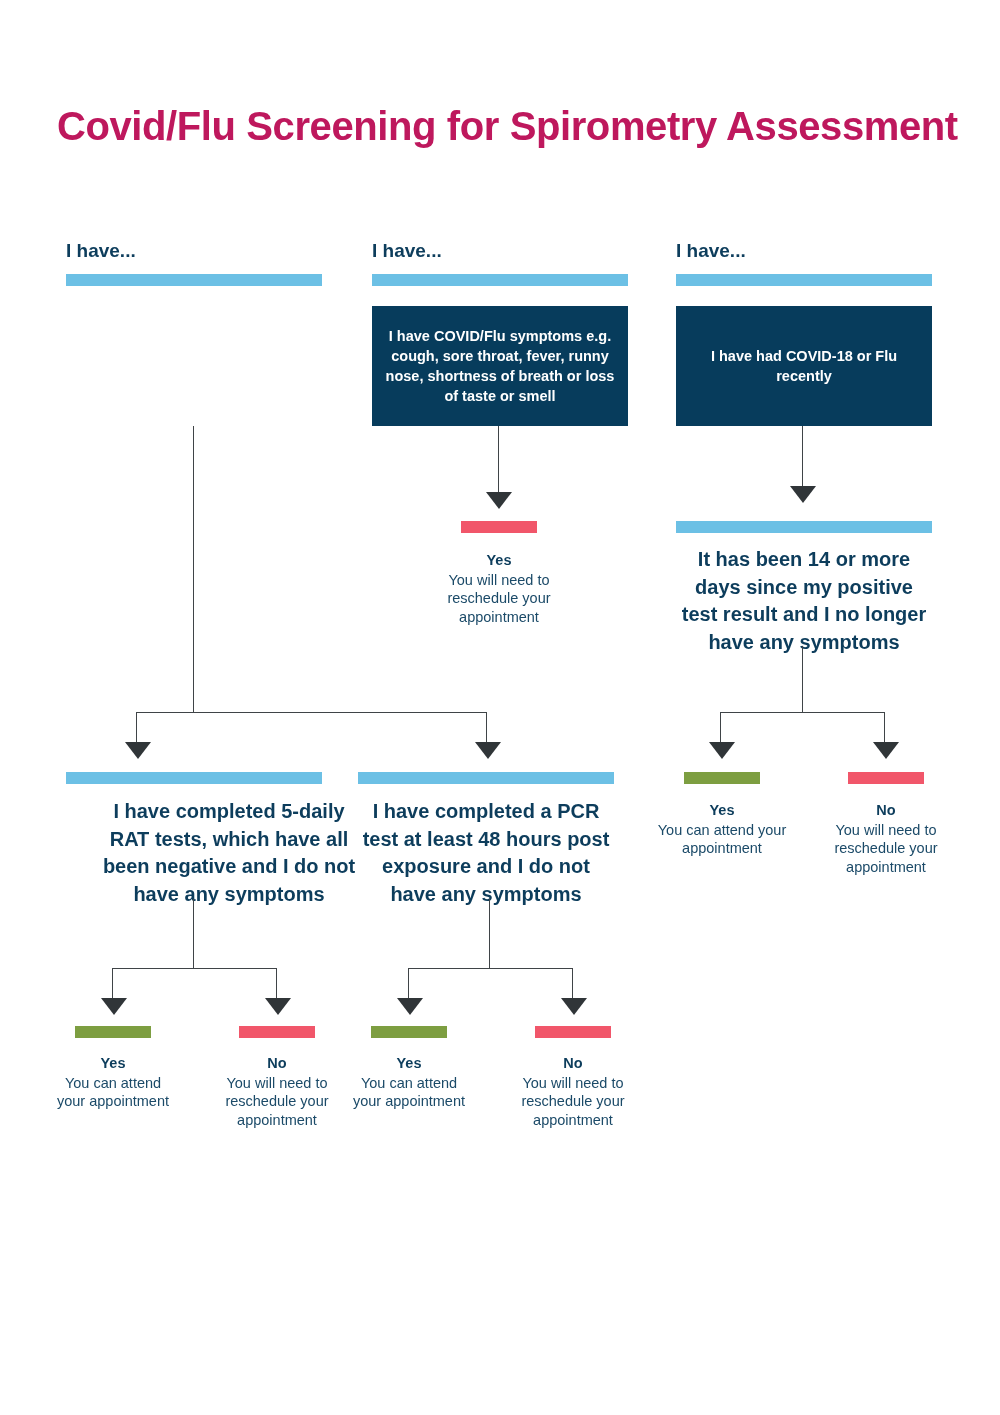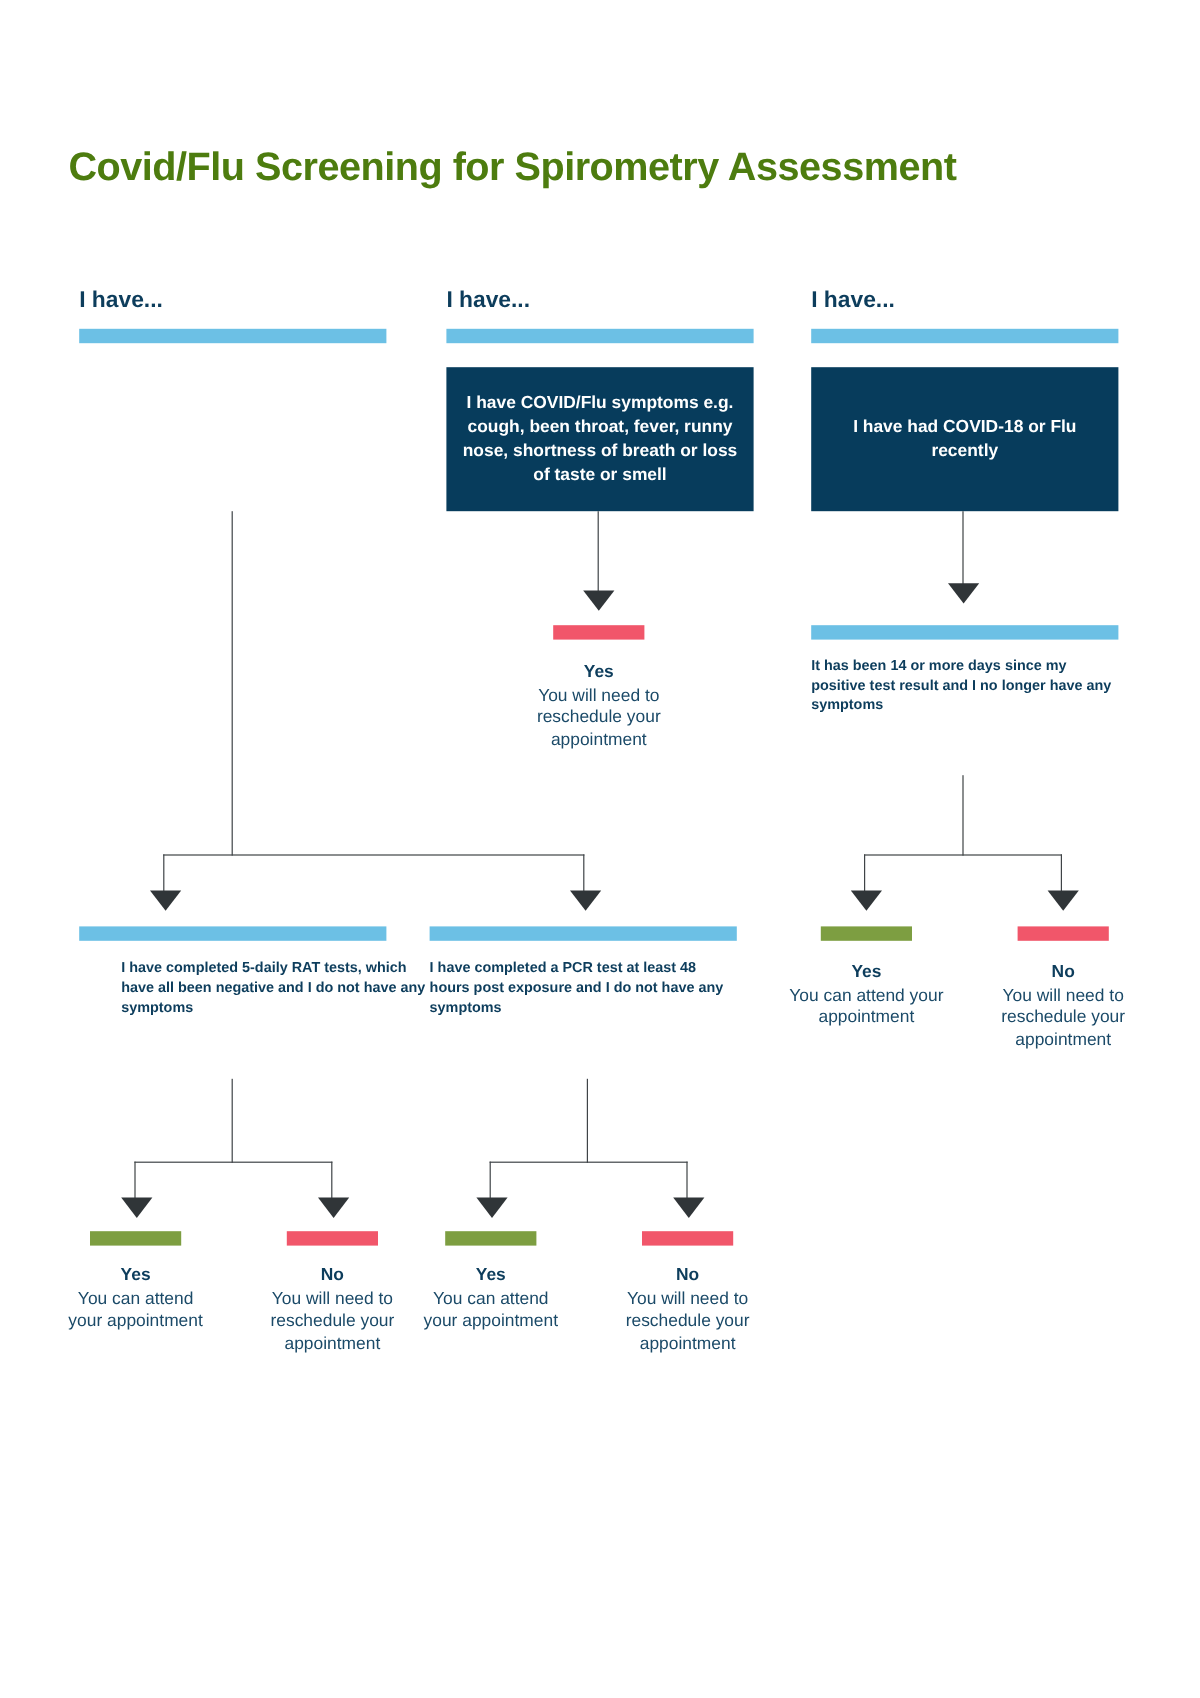--- a/index.html
+++ b/index.html
@@ -43,24 +43,24 @@
     font-weight: bold;
     letter-spacing: 0.1px;
     display: flex;
     align-items: center;
     padding: 0 13px 0 12px;
   }
 
   .doc-title {
     position: absolute;
     left: 57px;
-    top: 120px;
-    font-size: 33px;
-    font-weight: bold;
-    color: #4d7c0f;
+    top: 104px;
+    font-size: 40px;
+    font-weight: bold;
+    color: #be185d;
     letter-spacing: -0.4px;
     white-space: nowrap;
   }
   .doc-subtitle {
     position: absolute;
     left: 57px;
     top: 152px;
     font-size: 30px;
     font-weight: normal;
     color: #1b4a68;
@@ -96,23 +96,24 @@
     display: flex;
     align-items: center;
     justify-content: center;
     padding: 0 10px;
     box-sizing: border-box;
   }
 
   .node-text {
     position: absolute;
     color: #0d3d5c;
-    font-size: 12px;
+    font-size: 20px;
     font-weight: bold;
     line-height: 1.38;
+    text-align: center;
   }
 
   .outcome {
     position: absolute;
     text-align: center;
   }
   .outcome-title {
     font-size: 14.5px;
     font-weight: bold;
     color: #0d3d5c;
@@ -154,21 +155,21 @@
   <div class="doc-title">Covid/Flu Screening for Spirometry Assessment</div>
 
   <div class="col-heading" style="left:66px; top:240px;">I have...</div>
   <div class="col-heading" style="left:372px; top:240px;">I have...</div>
   <div class="col-heading" style="left:676px; top:240px;">I have...</div>
 
   <div class="bar bar-blue" style="left:66px;  top:274px; width:256px;"></div>
   <div class="bar bar-blue" style="left:372px; top:274px; width:256px;"></div>
   <div class="bar bar-blue" style="left:676px; top:274px; width:256px;"></div>
 
-  <div class="navy-box" style="left:372px; top:306px; width:256px; height:120px;">I have COVID/Flu symptoms e.g. cough, been throat, fever, runny nose, shortness of breath or loss of taste or smell</div>
+  <div class="navy-box" style="left:372px; top:306px; width:256px; height:120px;">I have COVID/Flu symptoms e.g. cough, sore throat, fever, runny nose, shortness of breath or loss of taste or smell</div>
   <div class="navy-box" style="left:676px; top:306px; width:256px; height:120px;">I have had COVID-18 or Flu recently</div>
 
   <div class="vline" style="left:498px; top:426px; height:68px;"></div>
   <div class="arrow" style="left:486px; top:492px;"></div>
   <div class="bar bar-red" style="left:461px; top:521px; width:76px;"></div>
   <div class="outcome" style="left:399px; top:551px; width:200px;">
     <div class="outcome-title">Yes</div>
     <div class="outcome-desc" style="padding:0 26px;">You will need to reschedule your appointment</div>
   </div>
 

